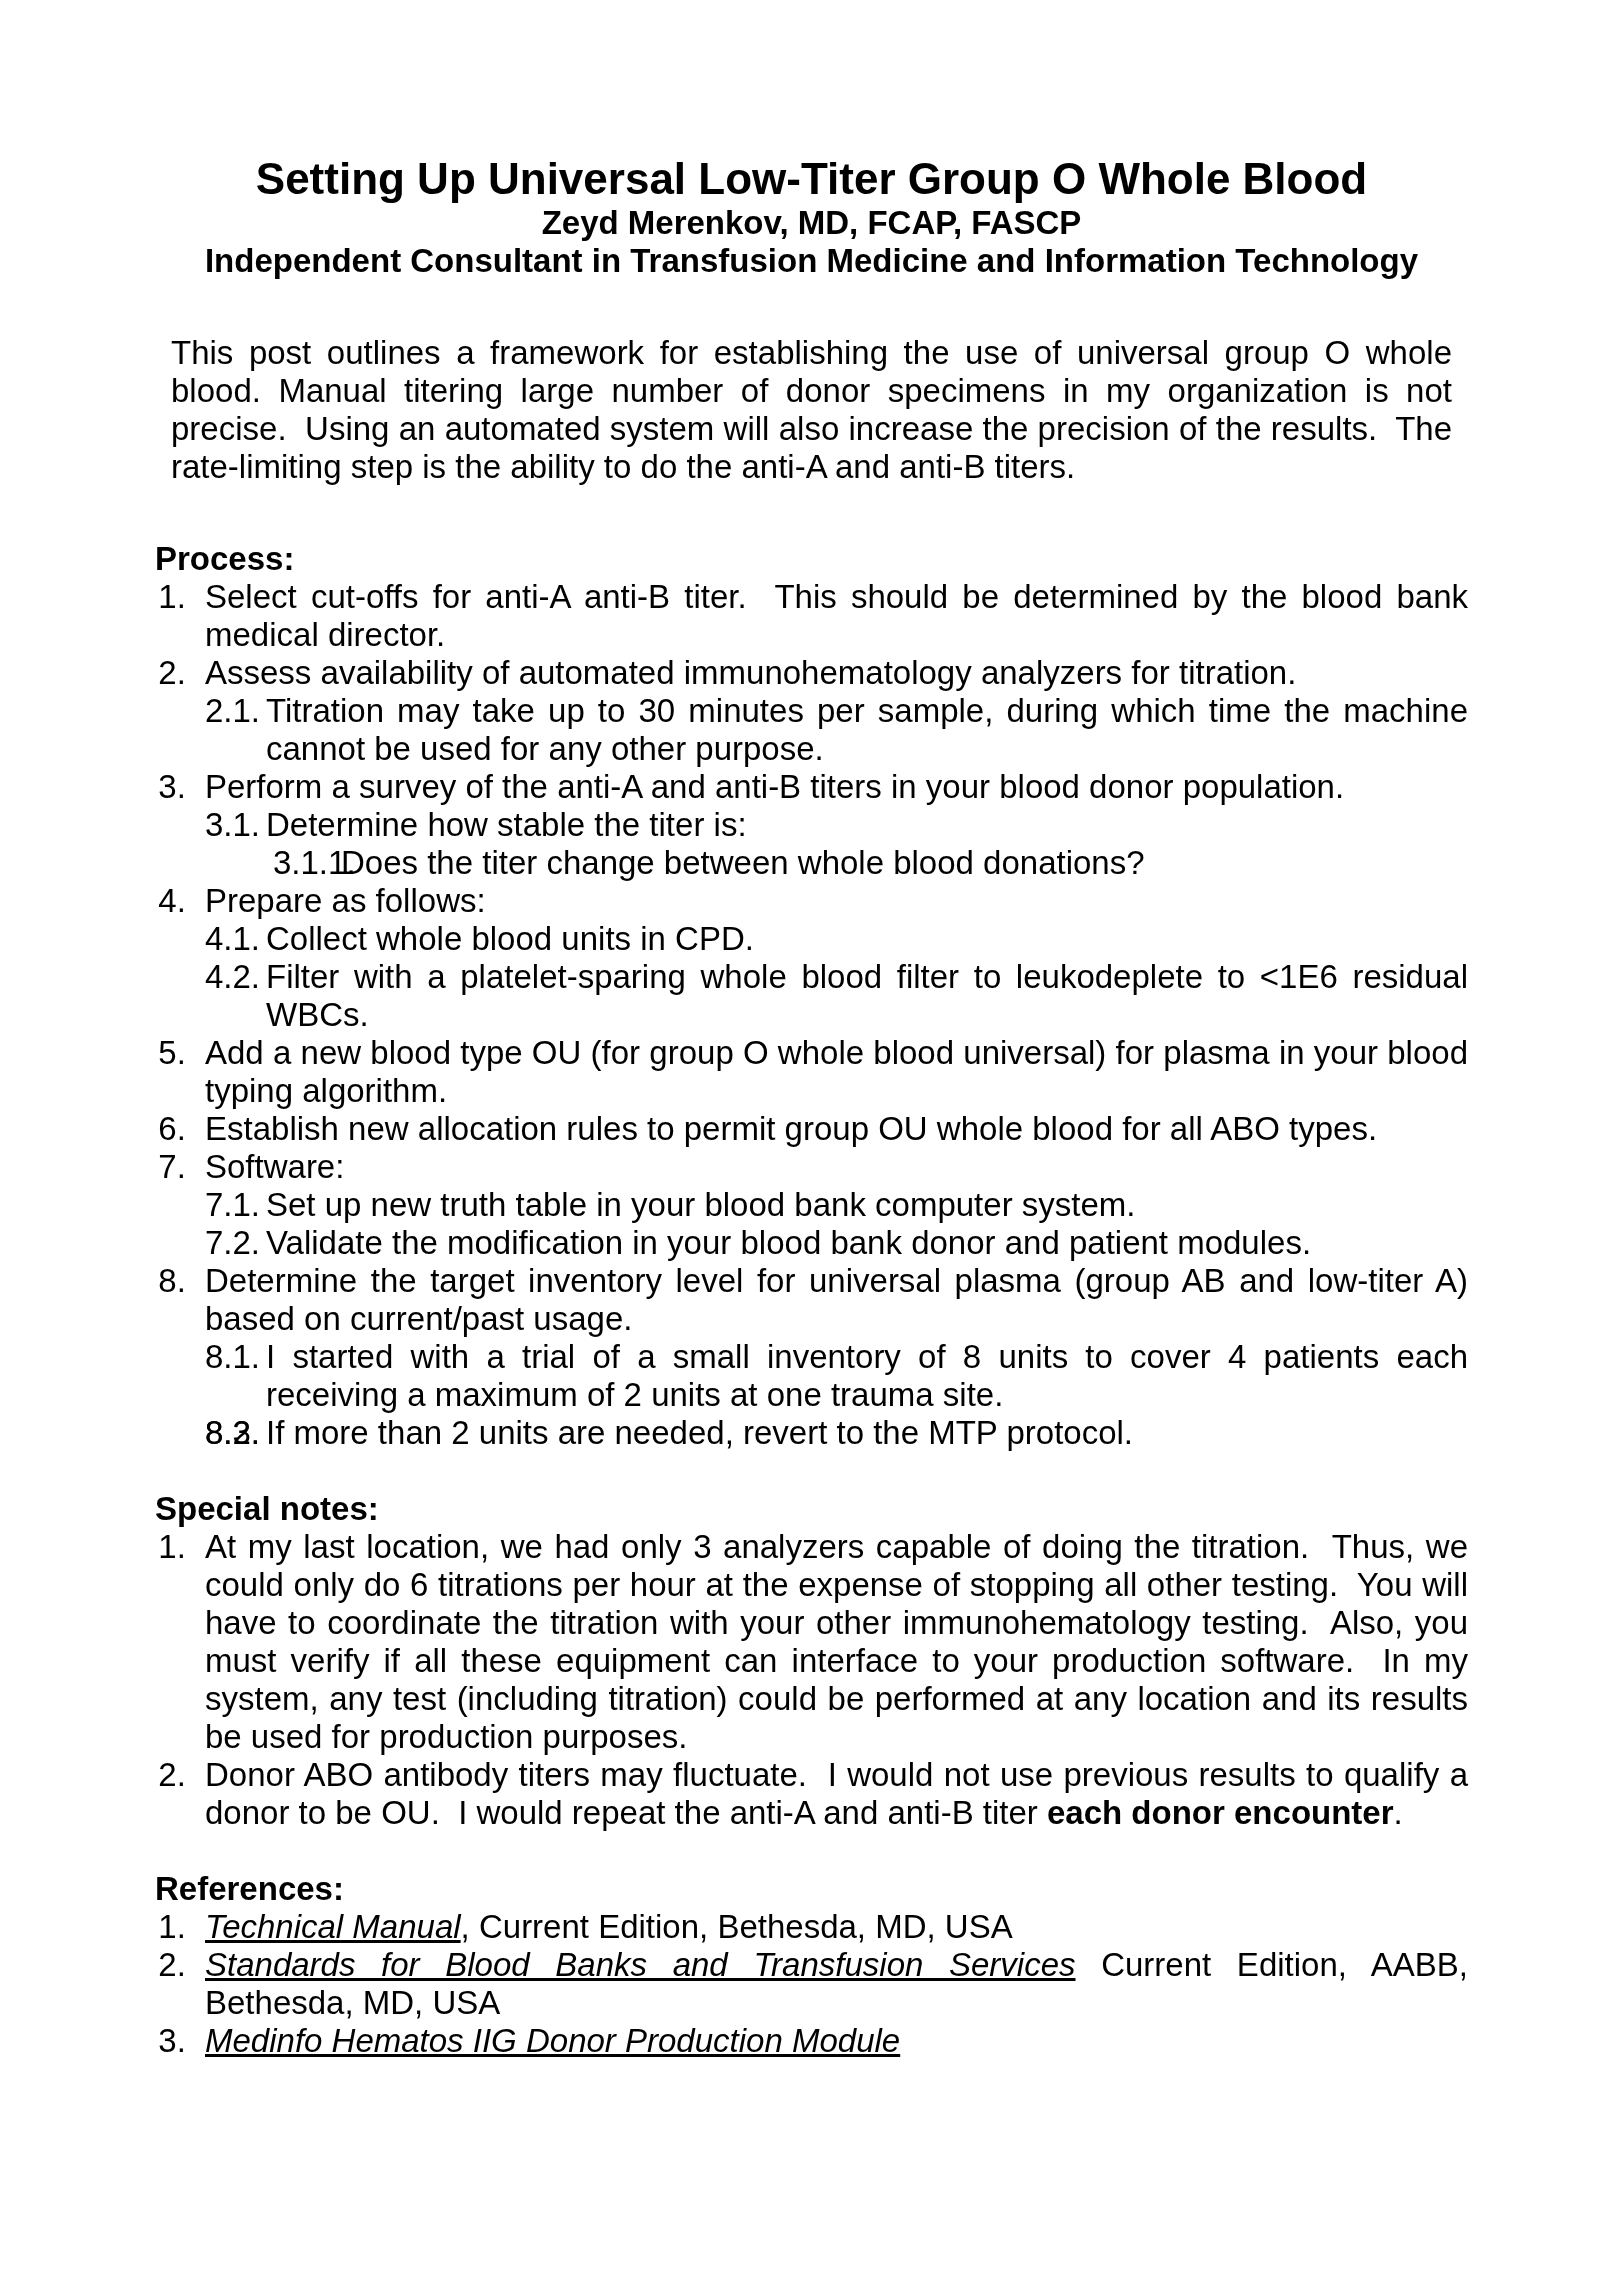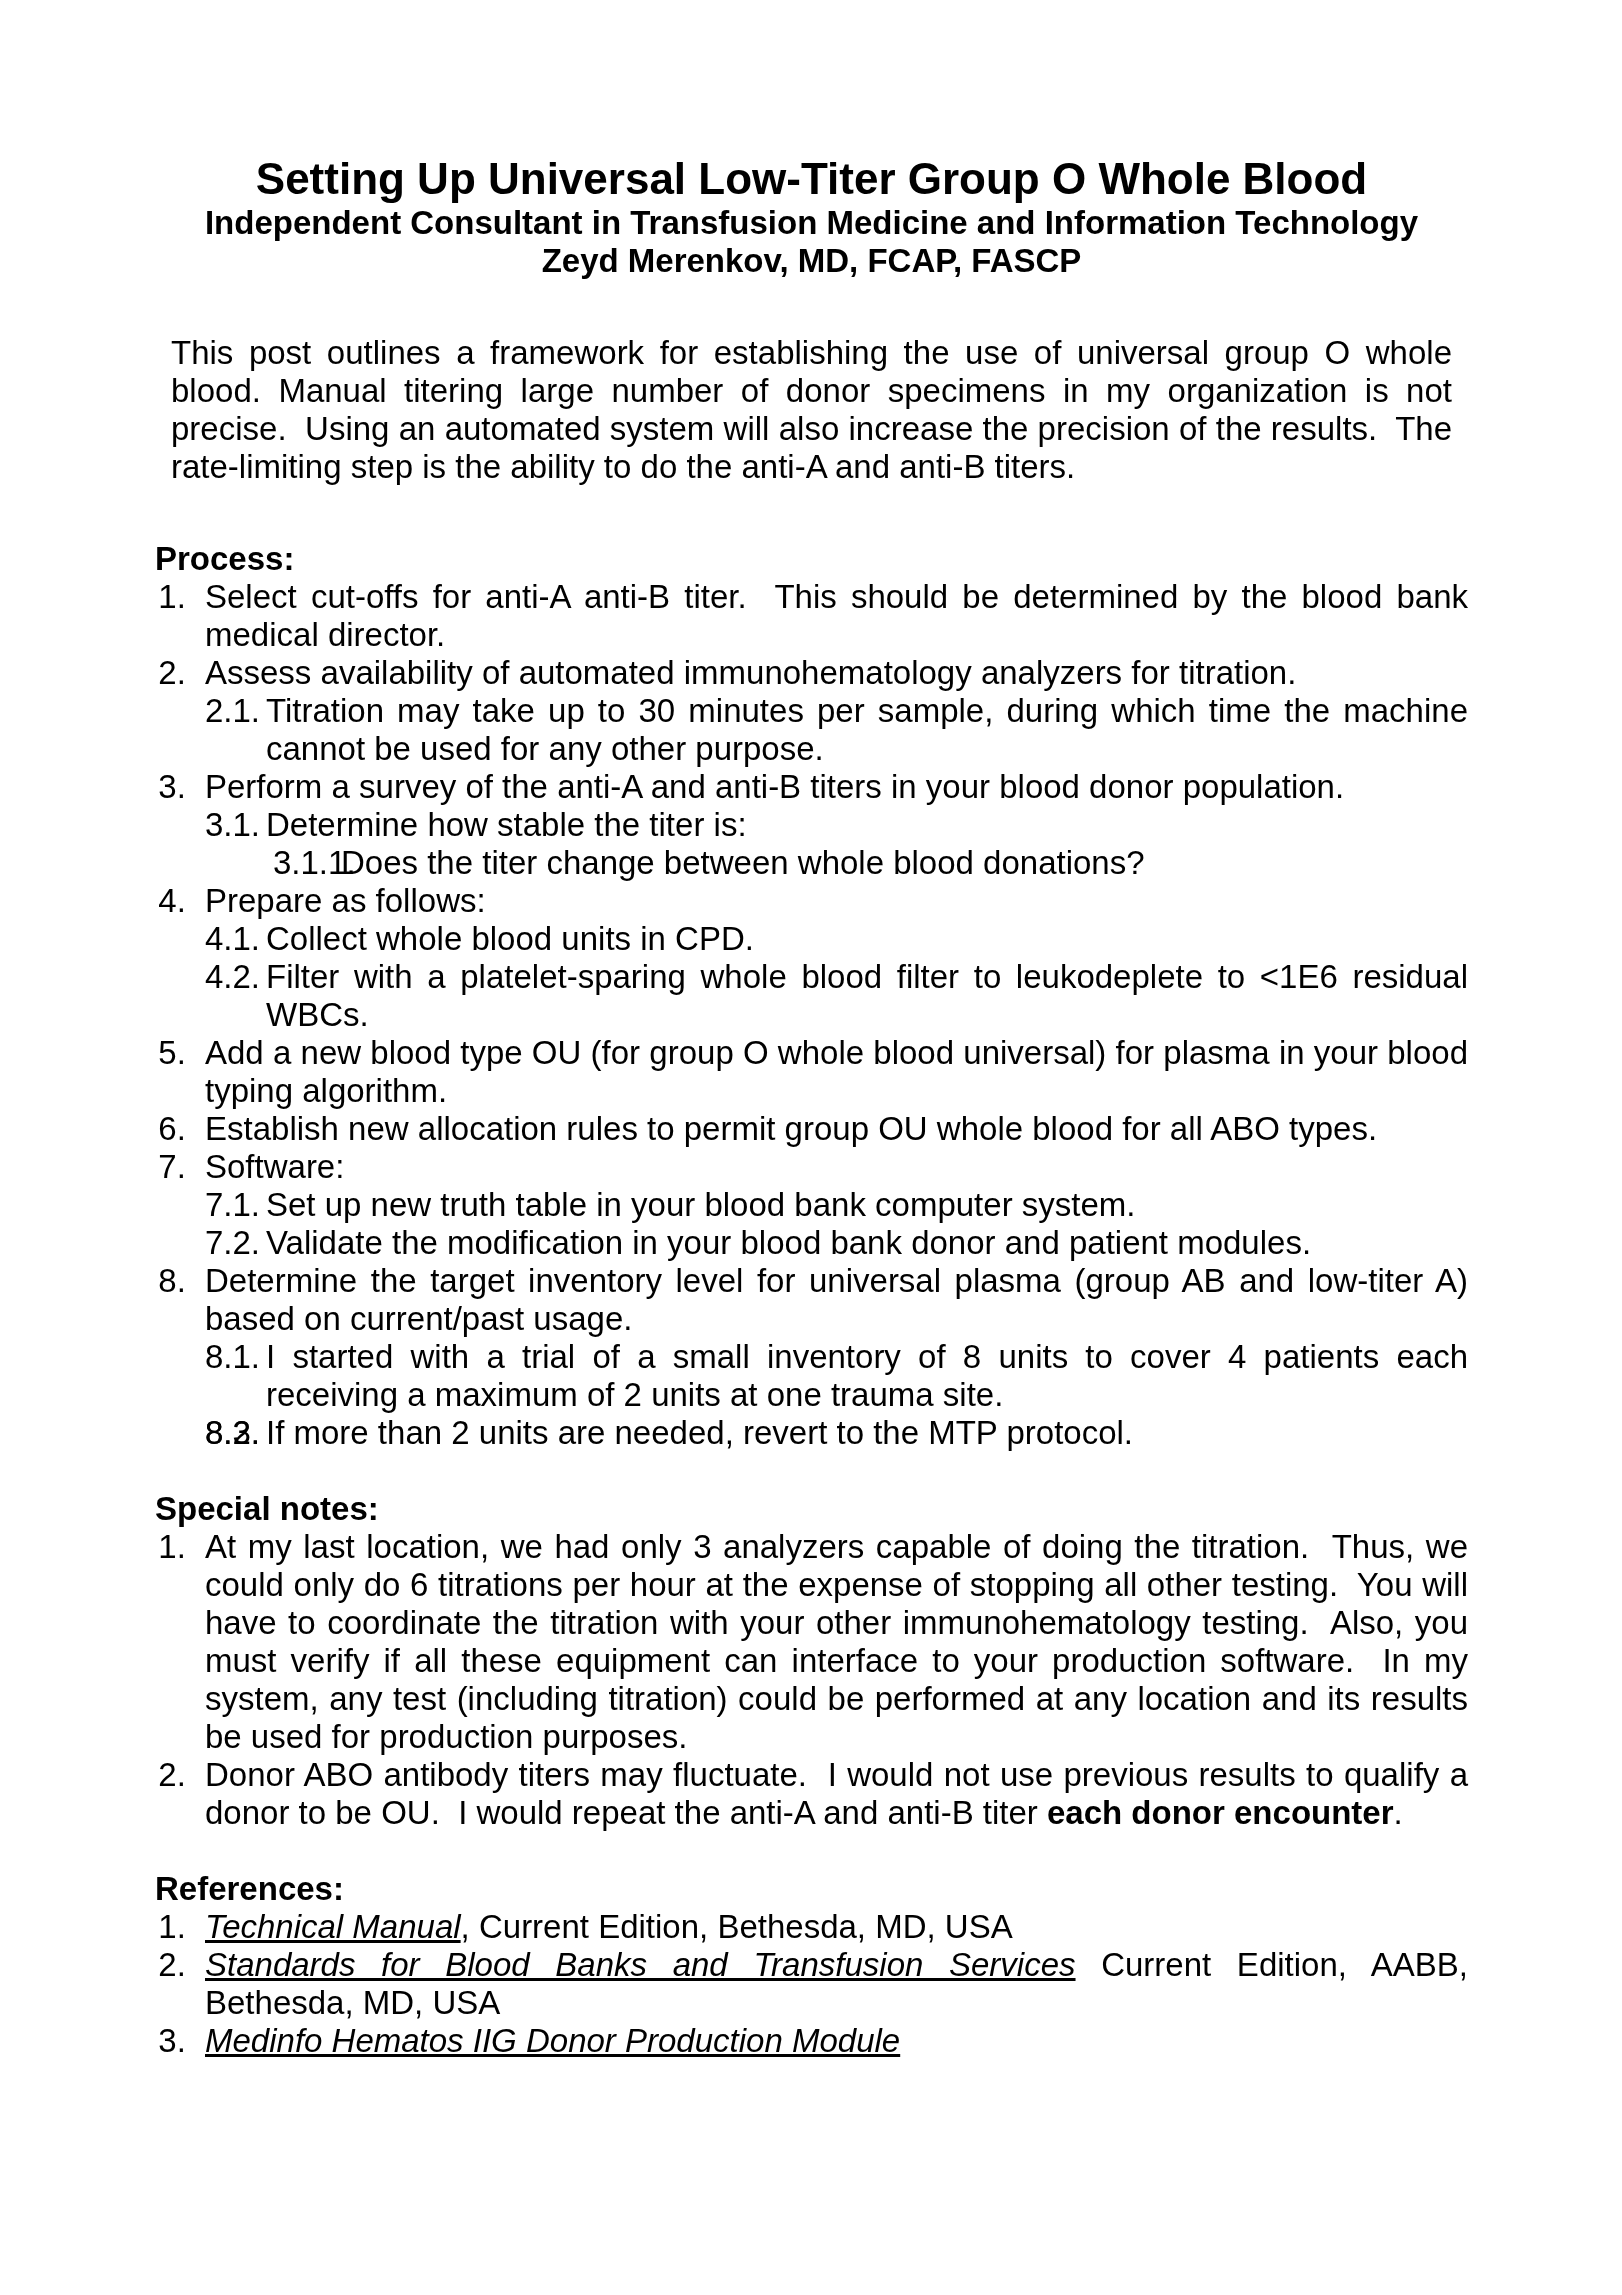--- a/index.html
+++ b/index.html
@@ -28,22 +28,22 @@
   .lv3 > .num { left:118px; }
   b { font-weight:bold; }
   i { font-style:italic;text-decoration:underline; }
 </style>
 </head>
 <body>
 
 <div class="page">
 
   <div class="doc-title nowrap">Setting Up Universal Low-Titer Group O Whole Blood</div>
+  <div class="meta-line nowrap">Zeyd Merenkov, MD, FCAP, FASCP</div>
   <div class="meta-line nowrap">Independent Consultant in Transfusion Medicine and Information Technology</div>
-  <div class="meta-line nowrap">Zeyd Merenkov, MD, FCAP, FASCP</div>
 
   <div class="blank"></div>
 
   <p class="body-par">This post outlines a framework for establishing the use of universal group O whole blood. Manual titering large number of donor specimens in my organization is not precise.&nbsp; Using an automated system will also increase the precision of the results.&nbsp; The rate-limiting step is the ability to do the anti-A and anti-B titers.</p>
 
   <div class="blank"></div>
 
   <div class="heading">Process:</div>
 
   <div class="li lv1"><span class="num">1.</span><span class="txt">Select cut-offs for anti-A anti-B titer.&nbsp; This should be determined by the blood bank medical director.</span></div>

